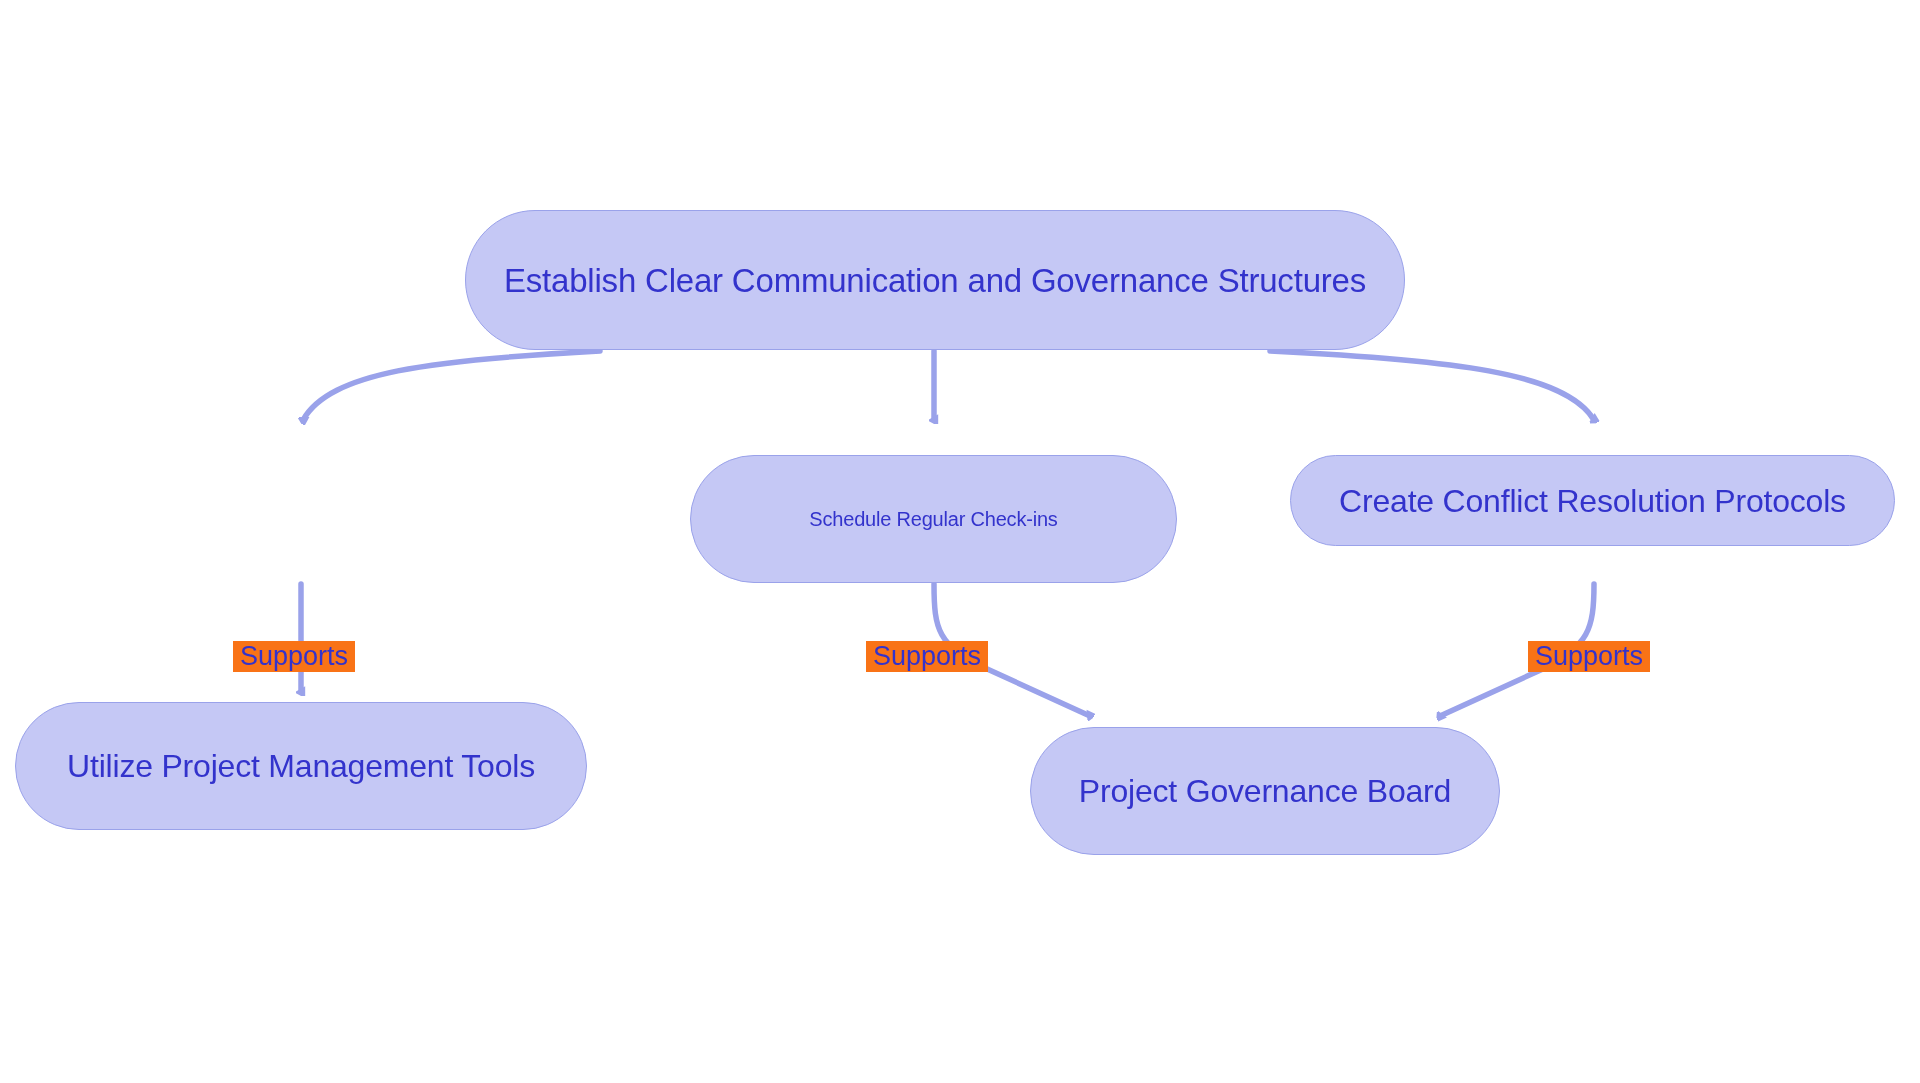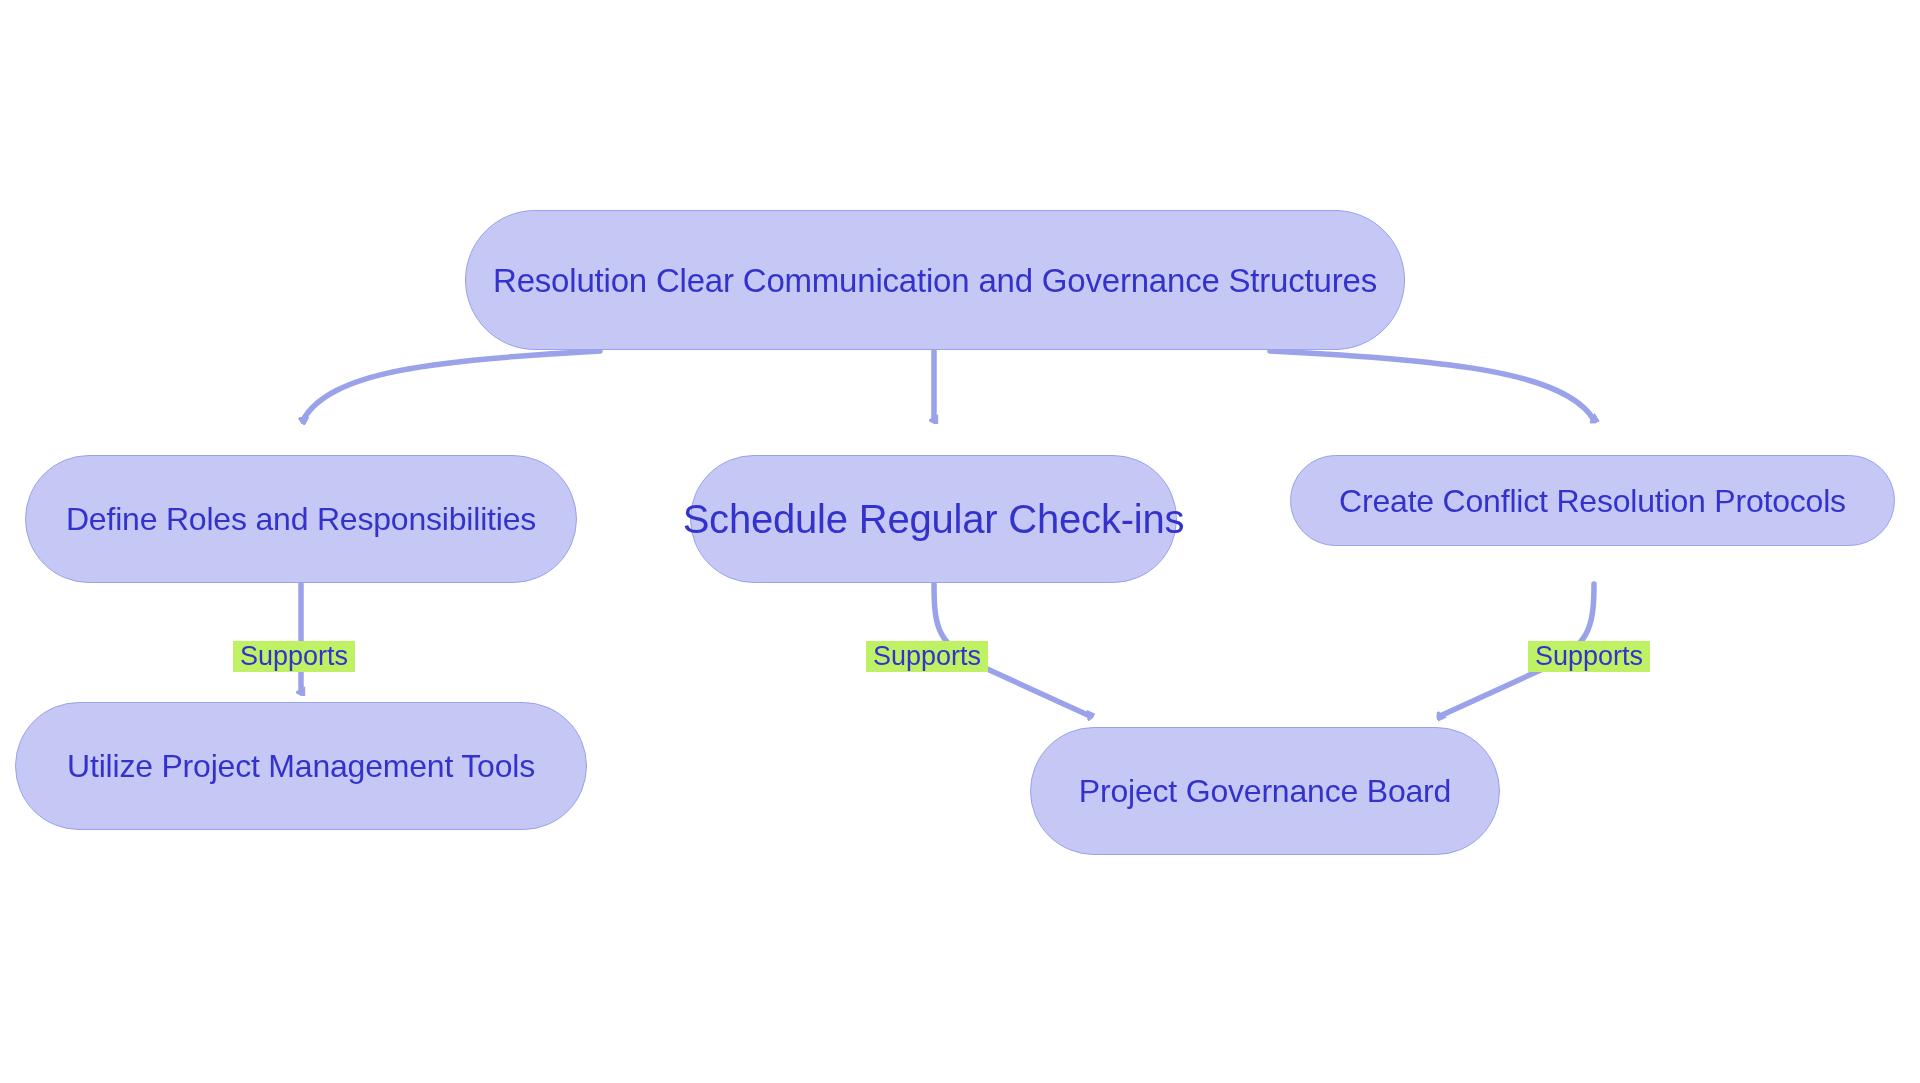--- a/index.html
+++ b/index.html
@@ -46,21 +46,21 @@
   .node-label {
     color: #3333cc;
     line-height: 1;
   }
   .edge-label {
     position: absolute;
     color: #3333cc;
     font-family: "Liberation Sans", sans-serif;
     font-size: 27px;
     line-height: 1;
-    background: #bef264;
+    background: #f97316;
     padding: 2px 7px;
     white-space: nowrap;
   }
 </style>
 </head>
 <body>
 
 <div id="canvas">
 
   <svg id="edge-layer" viewBox="0 0 1920 1083" width="1920" height="1083" xmlns="http://www.w3.org/2000/svg">
@@ -77,28 +77,25 @@
     <path d="M 1270 351 C 1450 360, 1565 372, 1594 420" fill="none" stroke="#9aa2ea" stroke-width="5.5" stroke-linecap="round" marker-end="url(#arrowhead)"></path>
 
     <path d="M 301 584 L 301 692" fill="none" stroke="#9aa2ea" stroke-width="5.5" stroke-linecap="round" marker-end="url(#arrowhead)"></path>
 
     <path d="M 934 584 C 934 630, 938 645, 985 668 L 1090 716" fill="none" stroke="#9aa2ea" stroke-width="5.5" stroke-linecap="round" marker-end="url(#arrowhead)"></path>
 
     <path d="M 1594 584 C 1594 630, 1588 645, 1545 668 L 1440 716" fill="none" stroke="#9aa2ea" stroke-width="5.5" stroke-linecap="round" marker-end="url(#arrowhead)"></path>
   </svg>
 
   <div class="node" style="left:465px; top:210px; width:940px; height:140px; font-size:33px;">
-    <span class="node-label">Resolution Clear Communication and Governance Structures</span>
+    <span class="node-label">Establish Clear Communication and Governance Structures</span>
   </div>
 
-  <div class="node" style="left:25px; top:455px; width:552px; height:128px; font-size:32px;">
-    <span class="node-label">Define Roles and Responsibilities</span>
-  </div>
 
-  <div class="node" style="left:690px; top:455px; width:487px; height:128px; font-size:40px;">
+  <div class="node" style="left:690px; top:455px; width:487px; height:128px; font-size:20px;">
     <span class="node-label">Schedule Regular Check-ins</span>
   </div>
 
   <div class="node" style="left:1290px; top:455px; width:605px; height:91px; font-size:32px;">
     <span class="node-label">Create Conflict Resolution Protocols</span>
   </div>
 
   <div class="node" style="left:15px; top:702px; width:572px; height:128px; font-size:32px;">
     <span class="node-label">Utilize Project Management Tools</span>
   </div>

